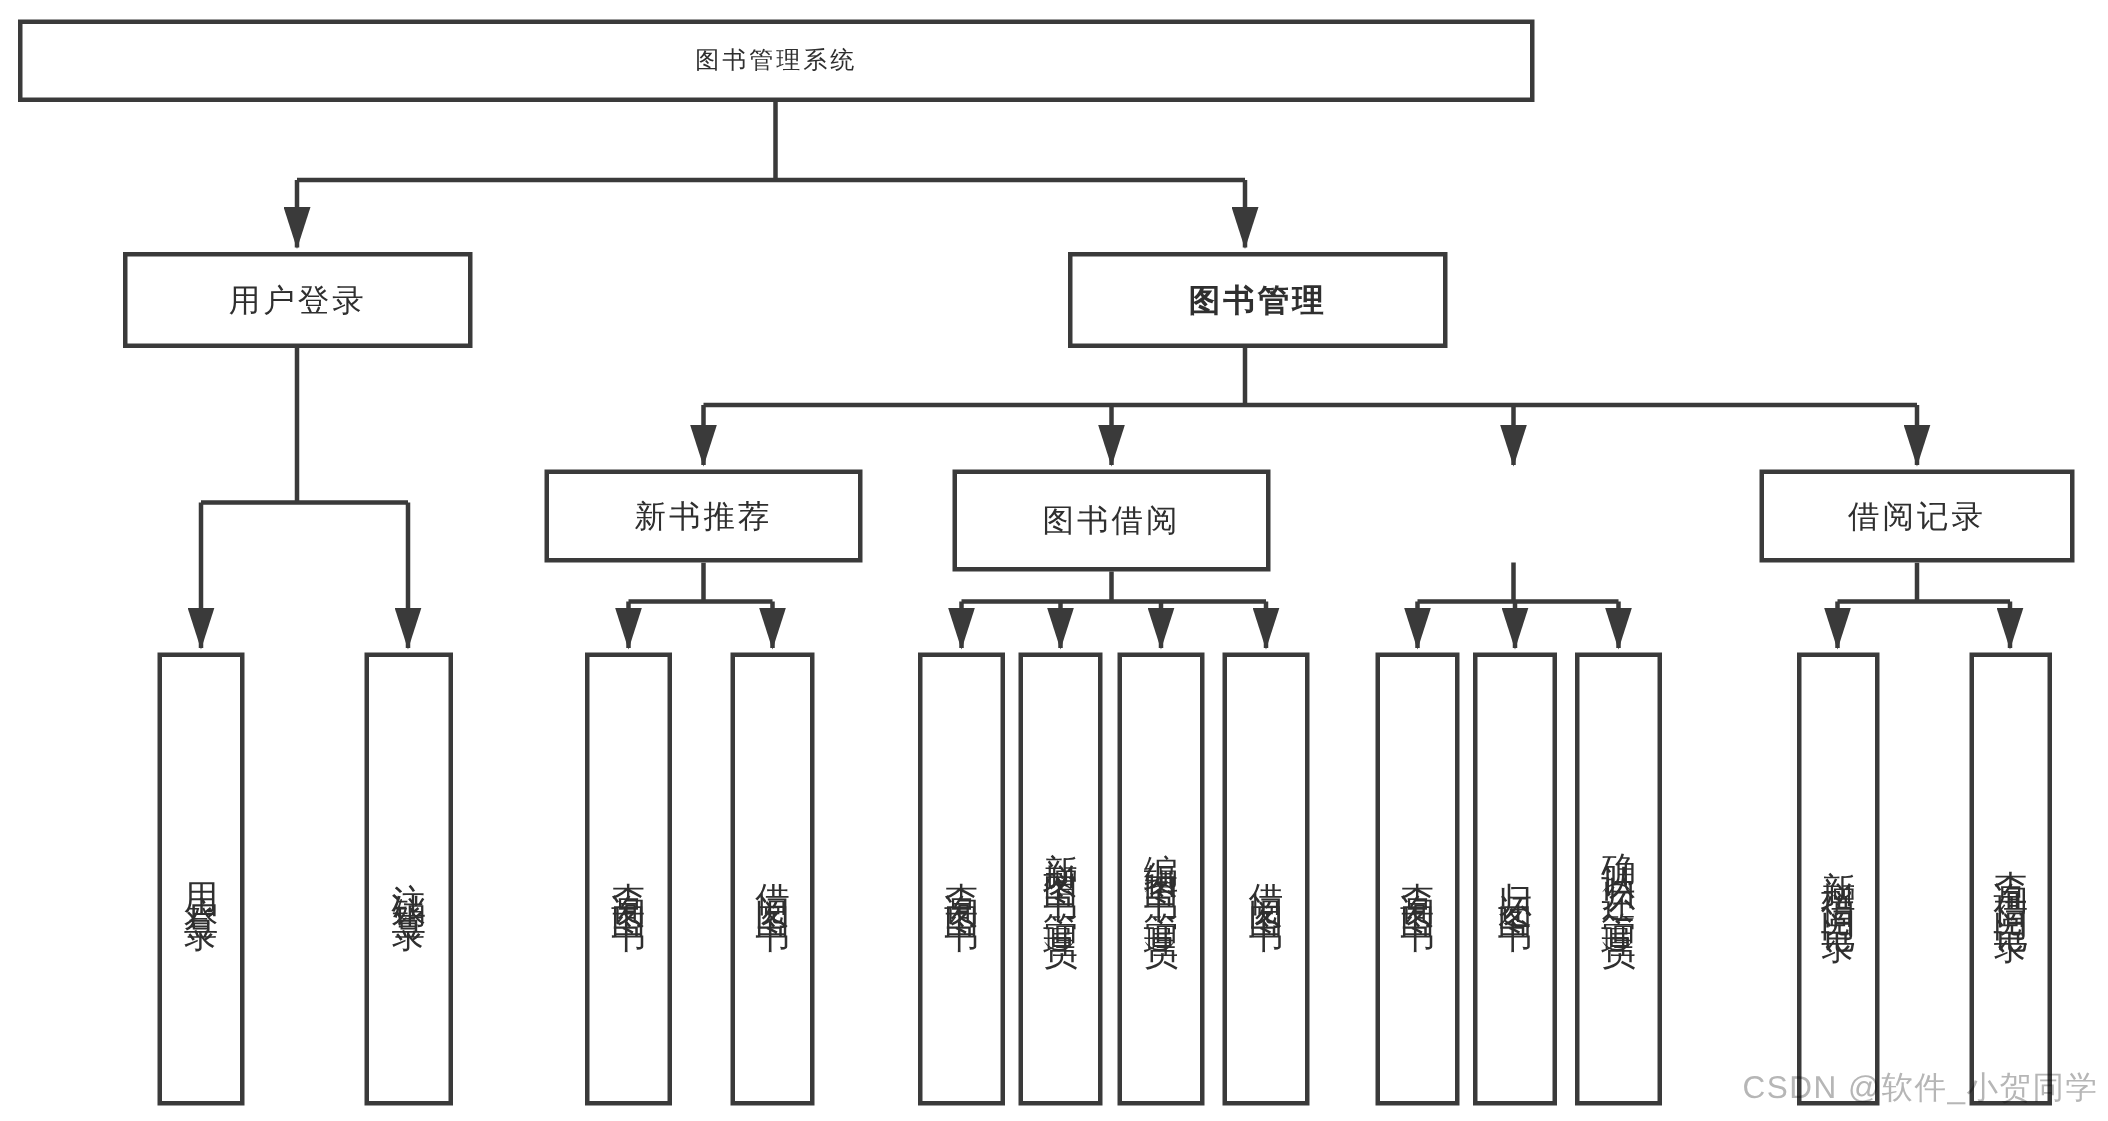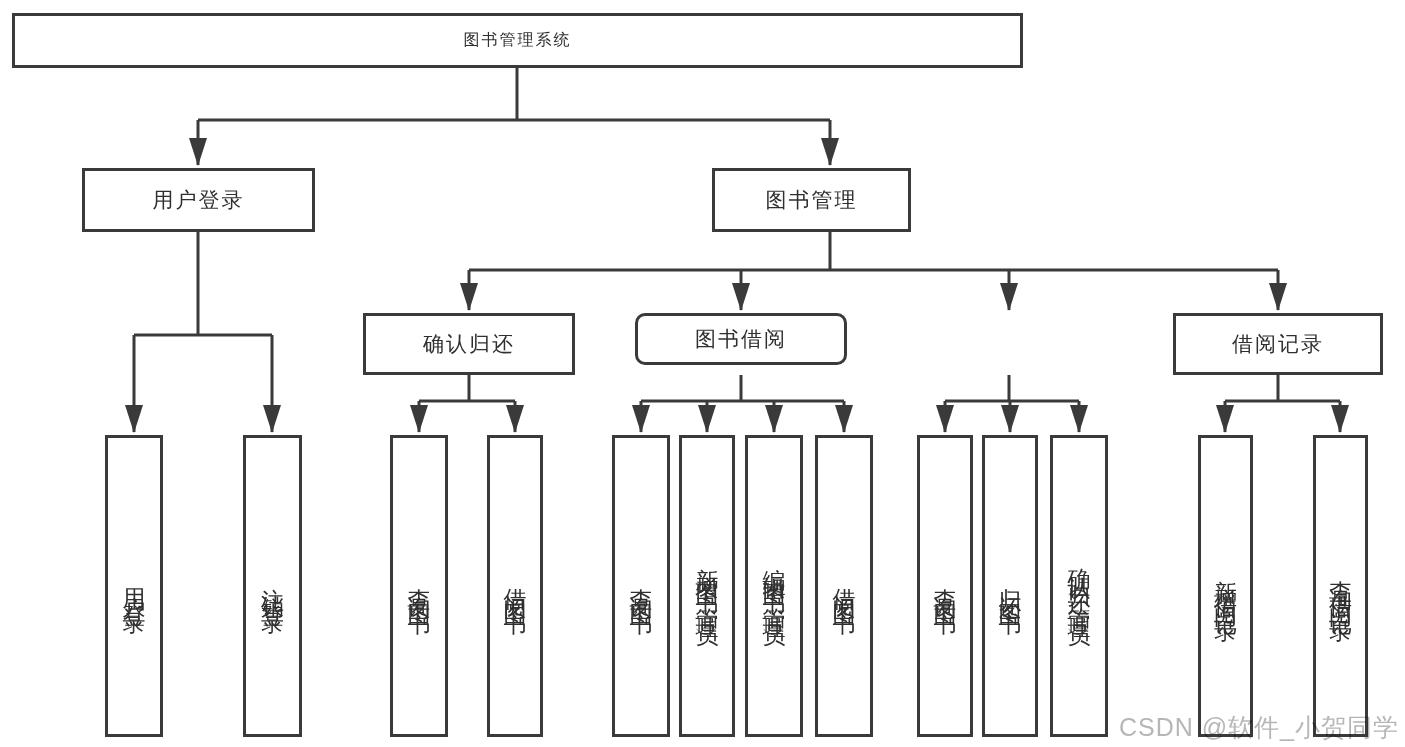--- a/index.html
+++ b/index.html
@@ -50,21 +50,21 @@
     writing-mode: vertical-rl;
     text-orientation: mixed;
     font-size: 23px;
     letter-spacing: 8px;
     line-height: 1;
   }
   .watermark {
     position: absolute;
     right: 6px;
     top: 711px;
-    font-size: 25px;
+    font-size: 21px;
     letter-spacing: 1px;
     color: var(--watermark, #b6b6b6);
     mix-blend-mode: multiply;
     white-space: nowrap;
     z-index: 5;
   }
 </style>
 </head>
 <body>
 
@@ -102,24 +102,24 @@
     <line class="wire" x1="945" y1="401" x2="945" y2="432" marker-end="url(#arw)"></line>
     <line class="wire" x1="1010" y1="401" x2="1010" y2="432" marker-end="url(#arw)"></line>
     <line class="wire" x1="1079" y1="401" x2="1079" y2="432" marker-end="url(#arw)"></line>
     <line class="wire" x1="1225" y1="401" x2="1225" y2="432" marker-end="url(#arw)"></line>
     <line class="wire" x1="1340" y1="401" x2="1340" y2="432" marker-end="url(#arw)"></line>
   </svg>
 
   <div class="box hbox root-box" style="left:12px; top:13px; width:1011px; height:55px;">图书管理系统</div>
 
   <div class="box hbox" style="left:82px; top:168px; width:233px; height:64px;">用户登录</div>
-  <div class="box hbox" style="left:712px; top:168px; width:199px; height:64px;">图书管理</div>
+  <div class="box hbox" style="left:712px; top:168px; width:253px; height:64px;font-weight:bold;">图书管理</div>
 
-  <div class="box hbox" style="left:363px; top:313px; width:212px; height:62px;">确认归还</div>
-  <div class="box hbox" style="left:635px; top:313px; width:212px; height:52px;border-radius:10px;">图书借阅</div>
+  <div class="box hbox" style="left:363px; top:313px; width:212px; height:62px;">新书推荐</div>
+  <div class="box hbox" style="left:635px; top:313px; width:212px; height:68px;">图书借阅</div>
   <div class="box hbox" style="left:1173px; top:313px; width:210px; height:62px;">借阅记录</div>
 
   <div class="box vbox" style="left:105px; top:435px; width:58px; height:302px;">用户登录</div>
   <div class="box vbox" style="left:243px; top:435px; width:59px; height:302px;">注销登录</div>
 
   <div class="box vbox" style="left:390px; top:435px; width:58px; height:302px;">查询图书</div>
   <div class="box vbox" style="left:487px; top:435px; width:56px; height:302px;">借阅图书</div>
 
   <div class="box vbox" style="left:612px; top:435px; width:58px; height:302px;">查询图书</div>
   <div class="box vbox" style="left:679px; top:435px; width:56px; height:302px;">新增图书（管理员）</div>

